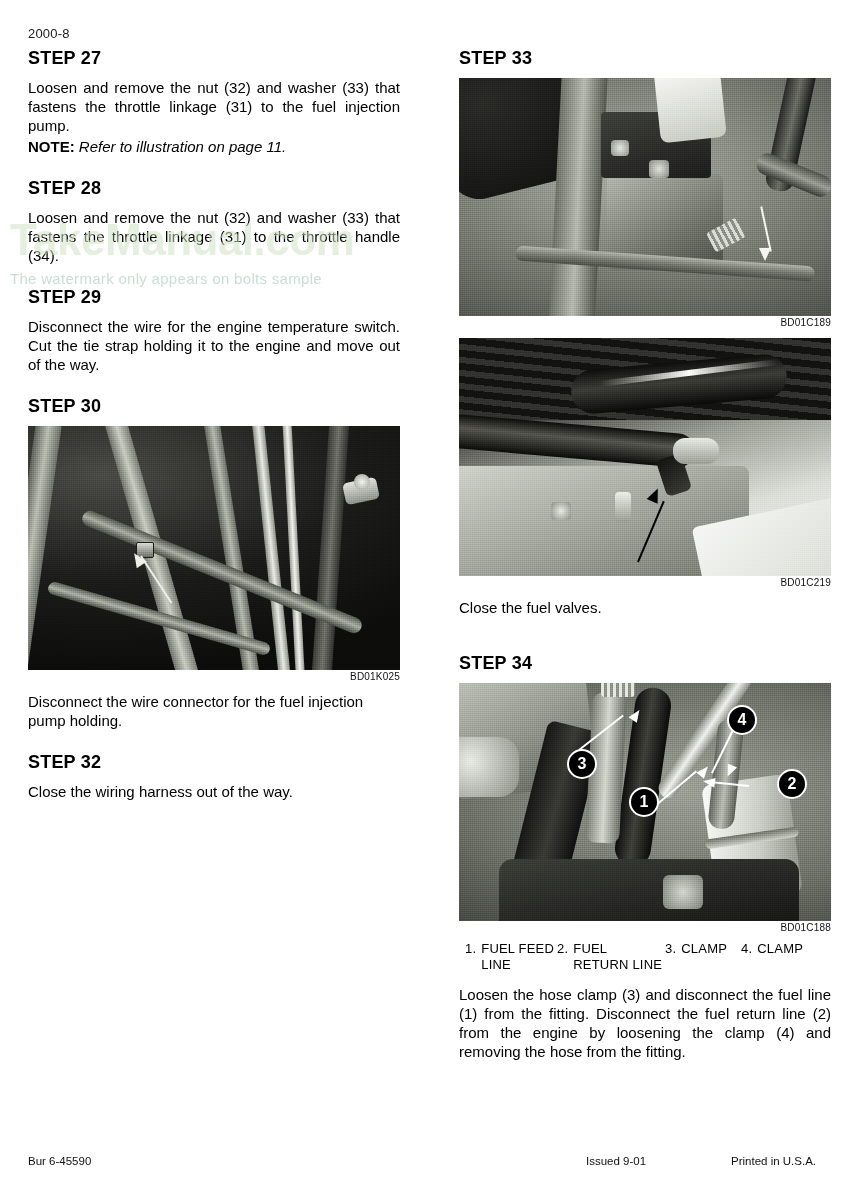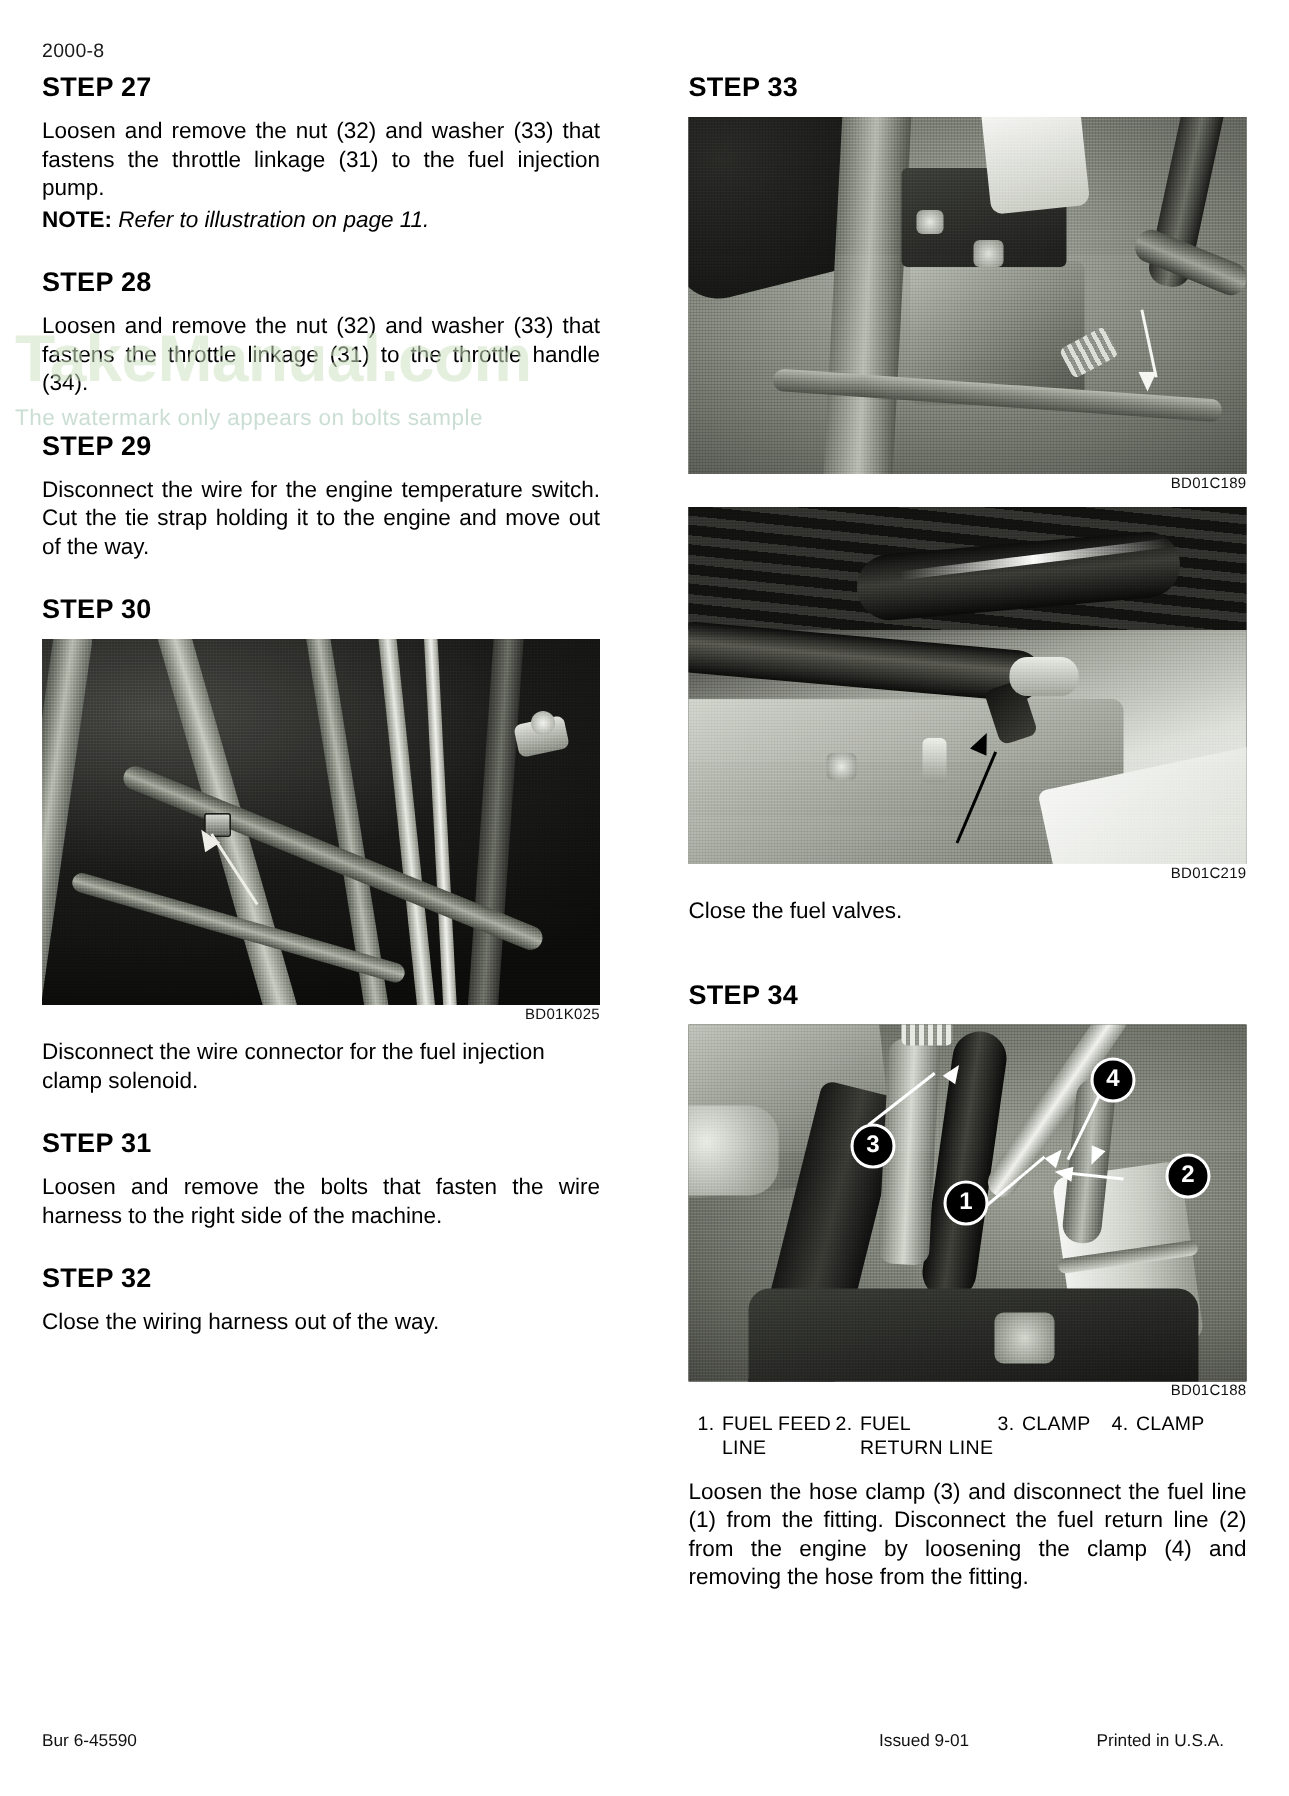--- a/index.html
+++ b/index.html
@@ -257,27 +257,23 @@
           <div style="position:absolute;left:112px;top:130px;width:2px;height:56px;
                background:#efefe9;transform:rotate(-33deg);transform-origin:50% 0;"></div>
           <div style="position:absolute;left:104px;top:126px;width:0;height:0;
                border-left:6px solid transparent;border-right:6px solid transparent;
                border-bottom:14px solid #efefe9;transform:rotate(-33deg);"></div>
           <div class="grain"></div>
         </div>
         <div class="fig-id">BD01K025</div>
       </div>
 
-      <p class="caption-text">Disconnect the wire connector for the fuel injection clamp solenoid.</p>
-    </div>
-
-    <div class="step-block">
-      <h2 class="step-head">STEP 31</h2>
-      <p class="body-text">Loosen and remove the bolts that fasten the wire harness to the right side of the machine.</p>
-    </div>
+      <p class="caption-text">Disconnect the wire connector for the fuel injection pump holding.</p>
+    </div>
+
 
     <div class="step-block">
       <h2 class="step-head">STEP 32</h2>
       <p class="body-text nojust">Close the wiring harness out of the way.</p>
     </div>
 
     <div class="watermark">
       <div class="wm-main">TakeManual.com</div>
       <div class="wm-sub">The watermark only appears on bolts sample</div>
     </div>

